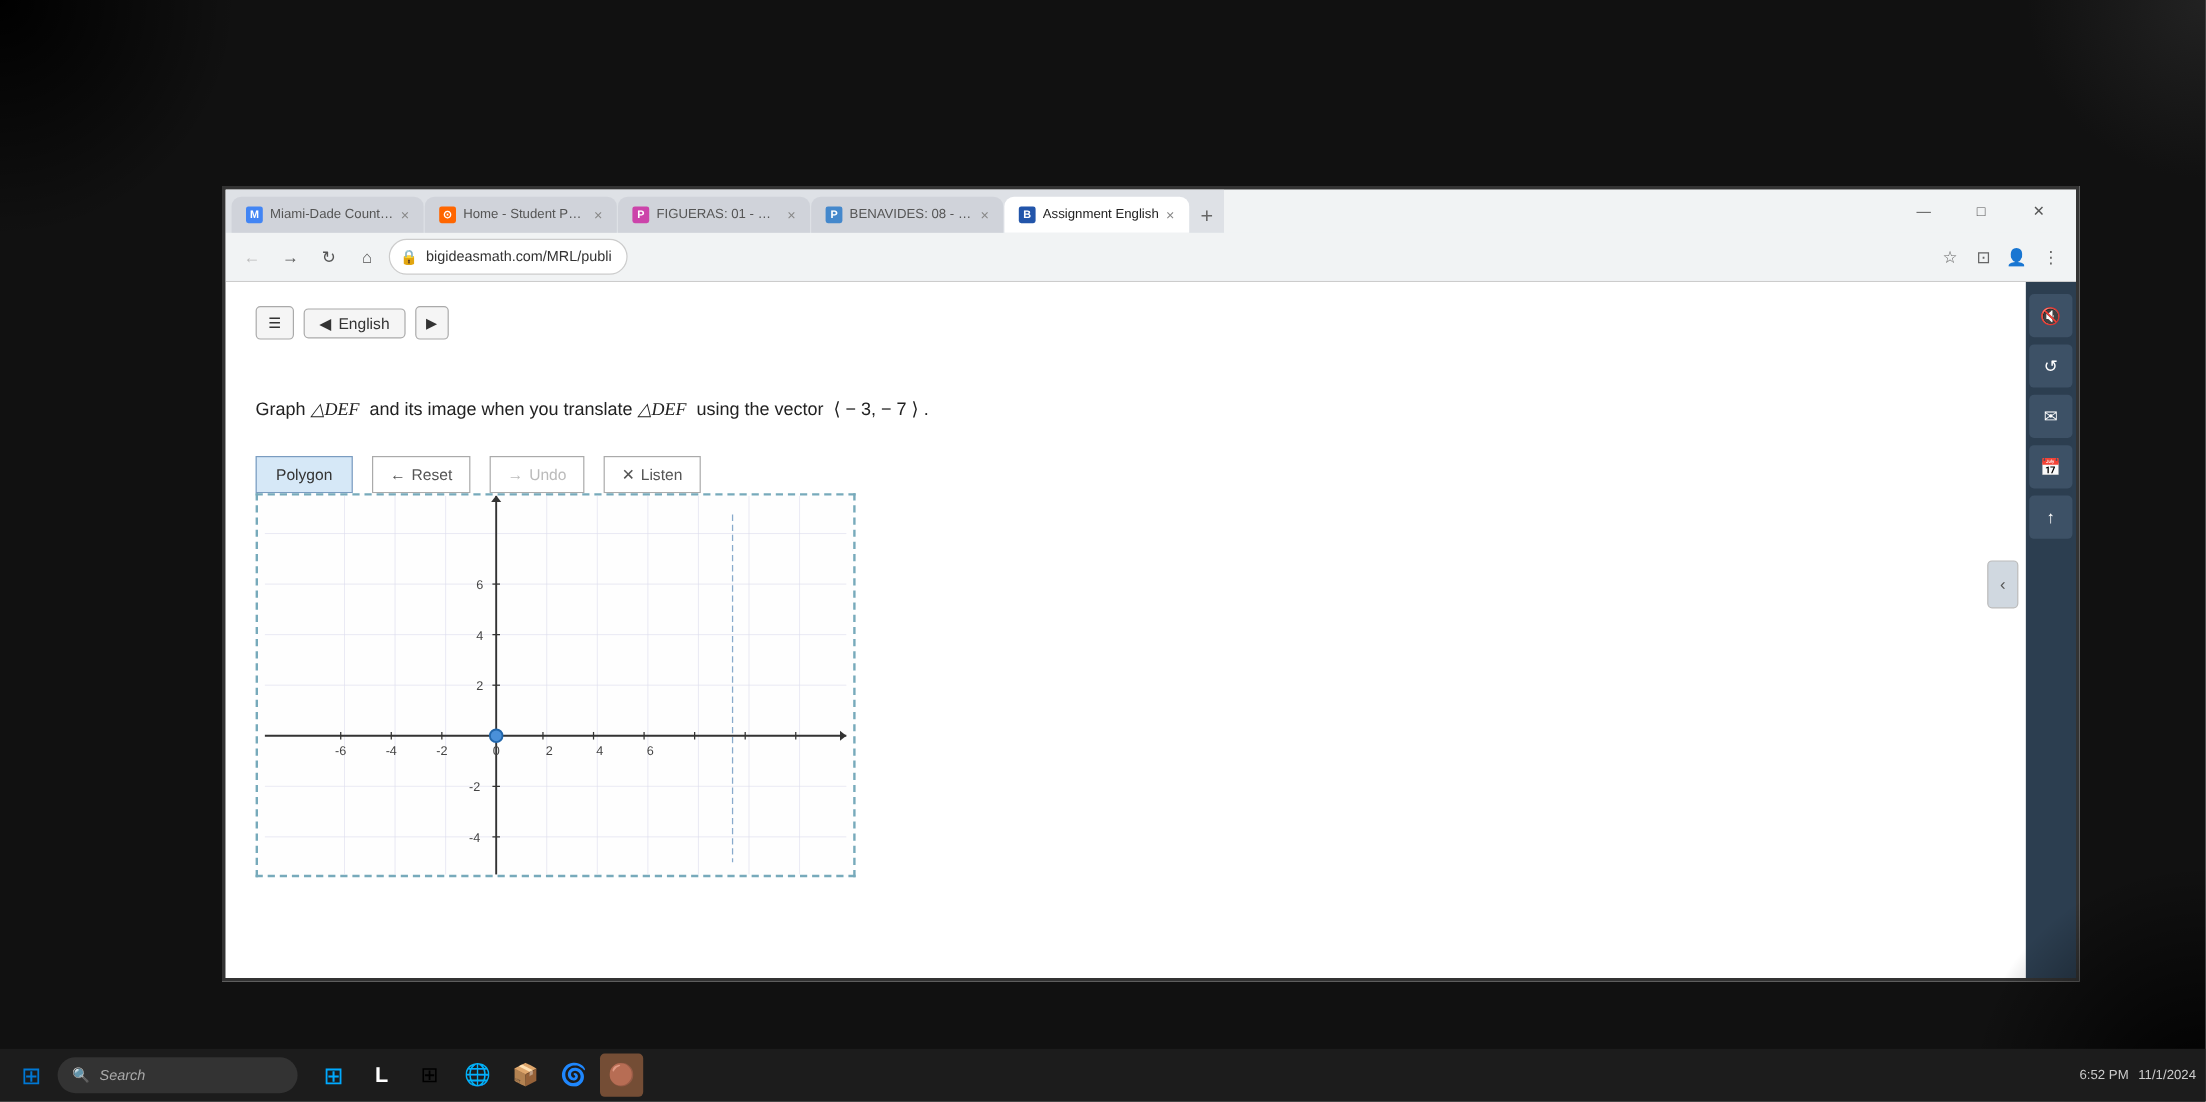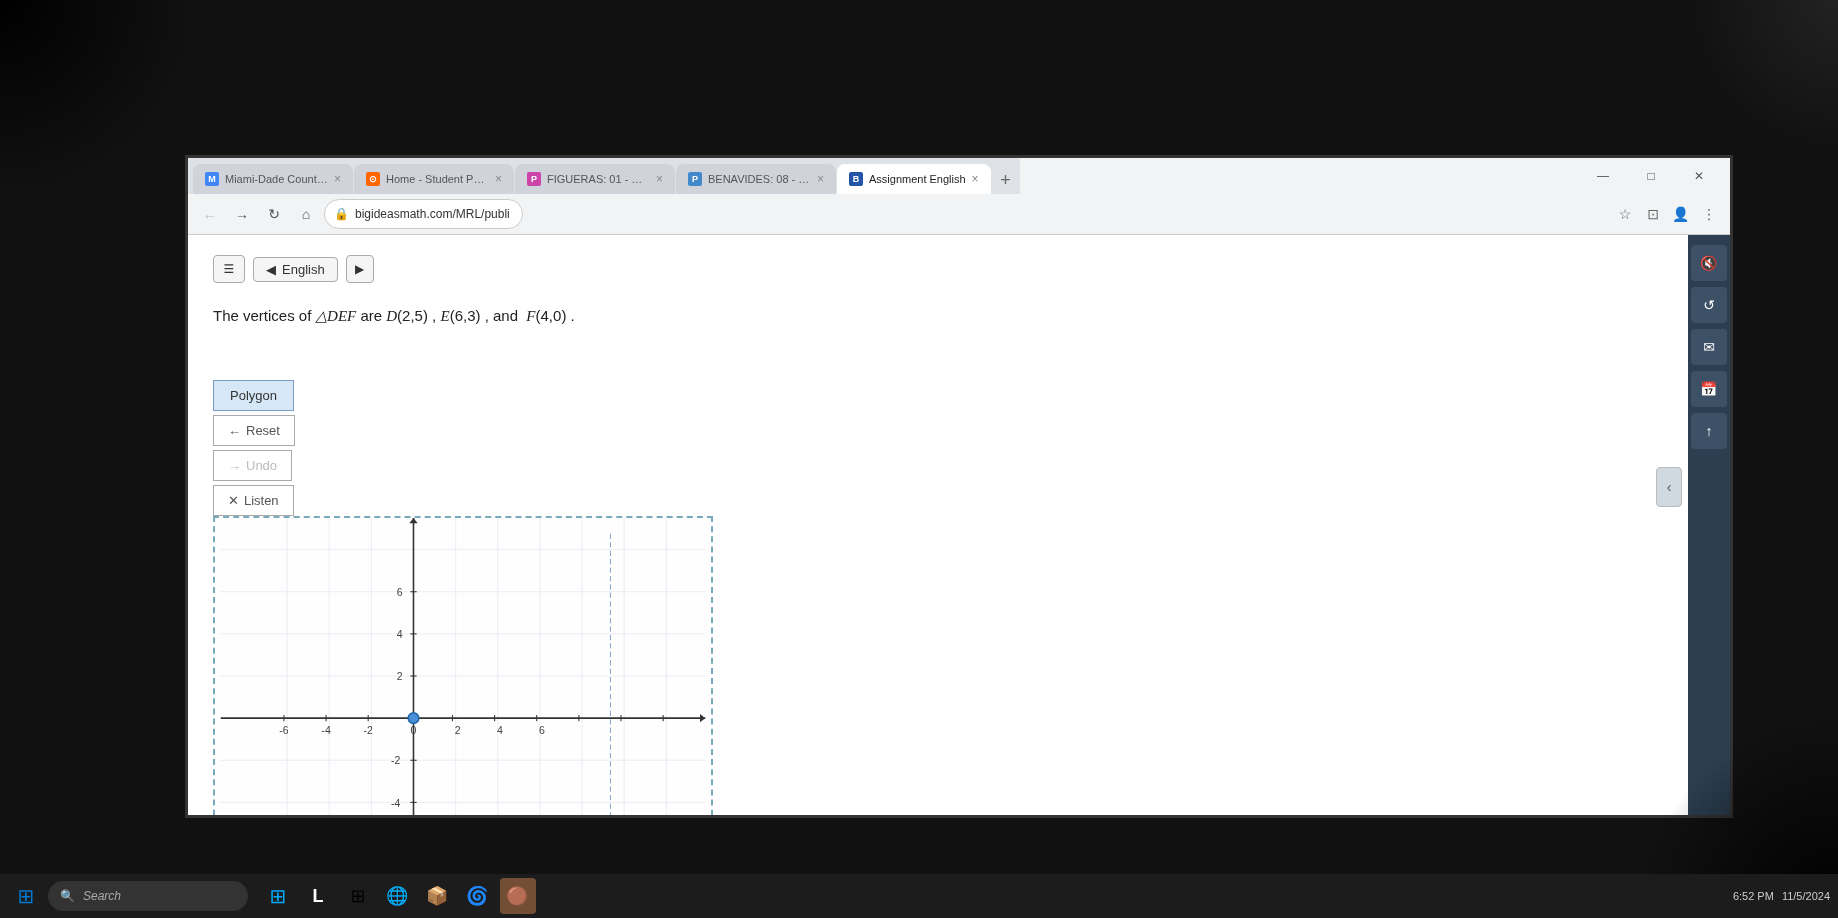--- a/index.html
+++ b/index.html
@@ -291,23 +291,22 @@
 
     .math-italic {
       font-style: italic;
       font-family: 'Times New Roman', serif;
     }
 
     
     .graph-toolbar {
       display: flex;
       align-items: flex-start;
-      gap: 4px;
+      gap: 16px;
       margin-bottom: 0;
-      flex-direction: column;
     }
 
     .tool-btn {
       padding: 7px 16px;
       border: 1px solid #7a9cc0;
       background: #fff;
       font-size: 13px;
       color: #333;
       cursor: pointer;
     }
@@ -553,24 +552,24 @@
         <div class="listen-bar">
           <button class="menu-icon-btn">☰</button>
           <button class="listen-btn">
             <span>◀</span>
             <span>English</span>
           </button>
           <button class="play-btn">▶</button>
         </div>
 
         <div class="question-text">
+          <br>
           <p>
-            The vertices of <span class="math-italic">△DEF</span> are <span class="math-italic">D</span>(2,5) , <span class="math-italic">E</span>(6,3) , and &nbsp;<span class="math-italic">F</span>(4,0) .
+            Graph <span class="math-italic">△DEF</span> &nbsp;and its image when you translate <span class="math-italic">△DEF</span> &nbsp;using the vector &nbsp;⟨ − 3, − 7 ⟩ .
           </p>
-          <br>
         </div>
 
         <div class="graph-toolbar">
           <button class="tool-btn active">Polygon</button>
           <button class="tool-btn-icon">
             <span>←</span>
             <span>Reset</span>
           </button>
           <button class="tool-btn-icon disabled">
             <span>→</span>
@@ -676,17 +675,17 @@
       <div class="taskbar-app" style="color:#00aaff; font-size:20px;">⊞</div>
       <div class="taskbar-app" style="color:#fff; font-size:18px; font-weight:bold;">L</div>
       <div class="taskbar-app" style="font-size:18px;">⊞</div>
       <div class="taskbar-app" style="font-size:18px;">🌐</div>
       <div class="taskbar-app" style="font-size:18px;">📦</div>
       <div class="taskbar-app" style="font-size:18px;">🌀</div>
       <div class="taskbar-app" style="font-size:18px; background:rgba(139,90,60,0.8); border-radius:4px;">🟤</div>
     </div>
     <div class="taskbar-right">
       <span>6:52 PM</span>
-      <span>11/5/2024</span>
+      <span>11/1/2024</span>
     </div>
   </div>
 
 </div>
 
 </body></html>

